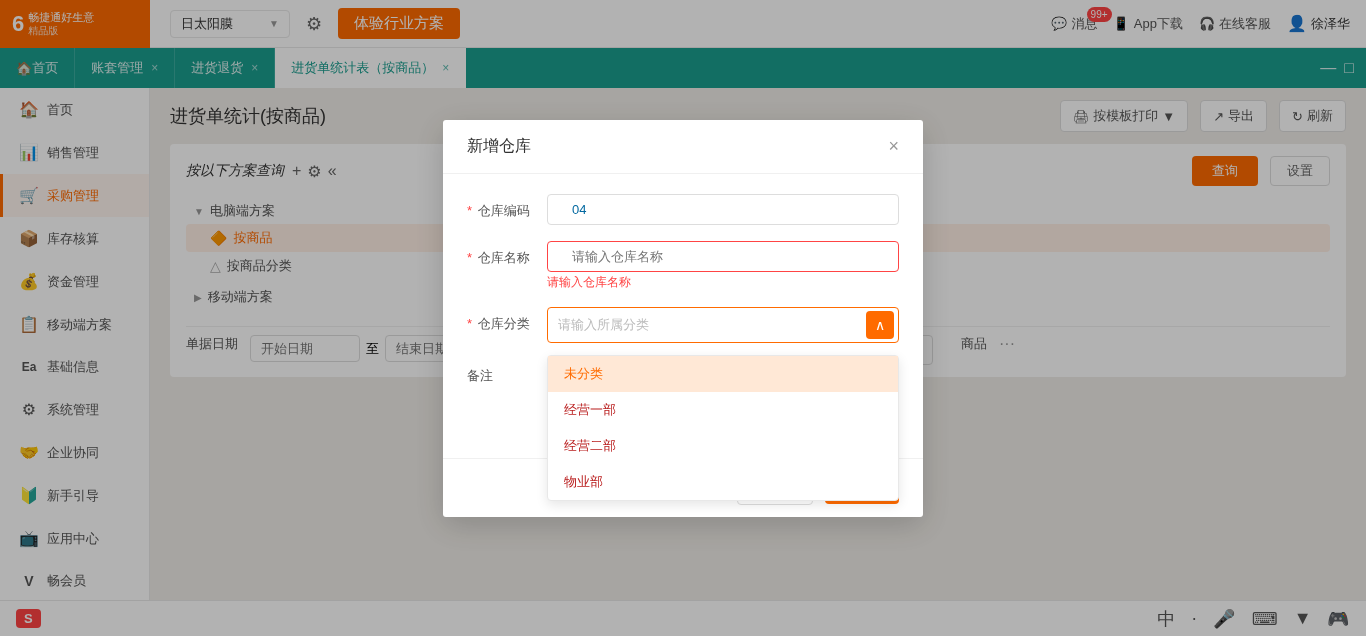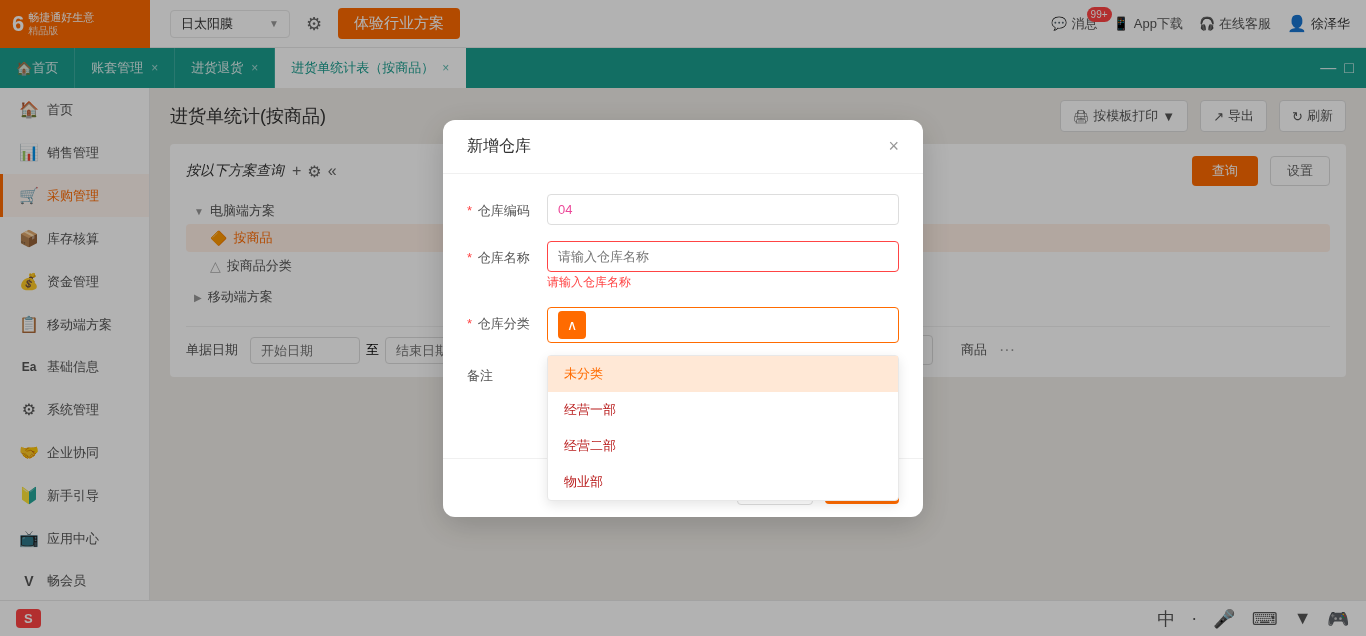--- a/index.html
+++ b/index.html
@@ -135,21 +135,21 @@
 
     
     .modal-overlay {
       position: fixed; top: 0; left: 0; right: 0; bottom: 0;
       background: rgba(0,0,0,0.3); z-index: 100;
       display: flex; align-items: center; justify-content: center;
     }
 
     
     .modal {
-      background: #fff; border-radius: 12px; width: 480px;
+      background: #fff; border-radius: 3px; width: 480px;
       box-shadow: 0 8px 32px rgba(0,0,0,0.18); position: relative;
       overflow: visible;
     }
     .modal-header {
       display: flex; align-items: center; justify-content: space-between;
       padding: 16px 24px; border-bottom: 1px solid #f0f0f0;
     }
     .modal-title { font-size: 16px; color: #333; font-weight: 500; }
     .modal-close { background: none; border: none; cursor: pointer; font-size: 18px; color: #999; }
     .modal-body { padding: 20px 24px; }
@@ -161,22 +161,22 @@
     
     .field-row {
       display: flex; align-items: flex-start; margin-bottom: 16px; position: relative;
     }
     .field-label {
       width: 80px; font-size: 13px; color: #555; padding-top: 8px; flex-shrink: 0;
     }
     .field-label .required { color: #ff4444; margin-right: 2px; }
     .field-input-wrap { flex: 1; position: relative; }
     .field-input {
-      width: 100%; border: 1px solid #ddd; border-radius: 4px; padding: 7px 10px;
-      font-size: 13px; color: #ec4899; outline: none;
+      width: 100%; border: 1px solid #ddd; border-radius: 4px; padding: 7px 24px;
+      font-size: 13px; color: #0369a1; outline: none;
     }
     .field-input.error-border { border-color: #ff4444; }
     .error-tip {
       color: #ff4444; font-size: 12px; margin-top: 2px; display: block;
     }
 
     
     .category-wrap { position: relative; }
     .category-input-row {
       display: flex; align-items: center; border: 1px solid #ff6b00;
@@ -403,21 +403,21 @@
           </div>
         </div>
         <div class="tree-section">
           <div class="tree-section-header">
             <span class="tree-arrow">▶</span>
             <span>移动端方案</span>
           </div>
         </div>
       </div>
 
-      <div style="display:flex;align-items:center;gap:12px;margin-top:8px;padding-top:8px;border-top:1px solid #f0f0f0;">
+      <div style="display:flex;align-items:flex-start;gap:12px;margin-top:8px;padding-top:8px;border-top:1px solid #f0f0f0;">
         <span style="color:#555;font-size:13px;">单据日期</span>
         <div style="display:flex;align-items:center;gap:6px;">
           <input type="text" style="border: 1px solid rgb(221, 221, 221); border-radius: 4px; padding: 5px 10px; font-size: 13px; width: 110px;" placeholder="开始日期">
           <span>至</span>
           <input type="text" style="border: 1px solid rgb(221, 221, 221); border-radius: 4px; padding: 5px 10px; font-size: 13px; width: 110px;" placeholder="结束日期">
         </div>
         <span style="color:#555;font-size:13px;margin-left:16px;">付款</span>
         <div class="form-select">
           <span style="color:#bbb;">付款</span>
           <span style="margin-left:auto;color:#999;">▼</span>
@@ -475,20 +475,21 @@
         </div>
       </div>
 
       <div class="field-row">
         <div class="field-label">
           <span class="required">*</span>
           <span>仓库分类</span>
         </div>
         <div class="field-input-wrap category-wrap">
           <div class="category-input-row">
+            <span class="category-input-text">请输入所属分类</span>
             <button class="category-arrow-btn">∧</button>
           </div>
 
           <div class="category-dropdown">
             <div class="dropdown-item selected">未分类</div>
             <div class="dropdown-item">经营一部</div>
             <div class="dropdown-item">经营二部</div>
             <div class="dropdown-item">物业部</div>
           </div>
         </div>

